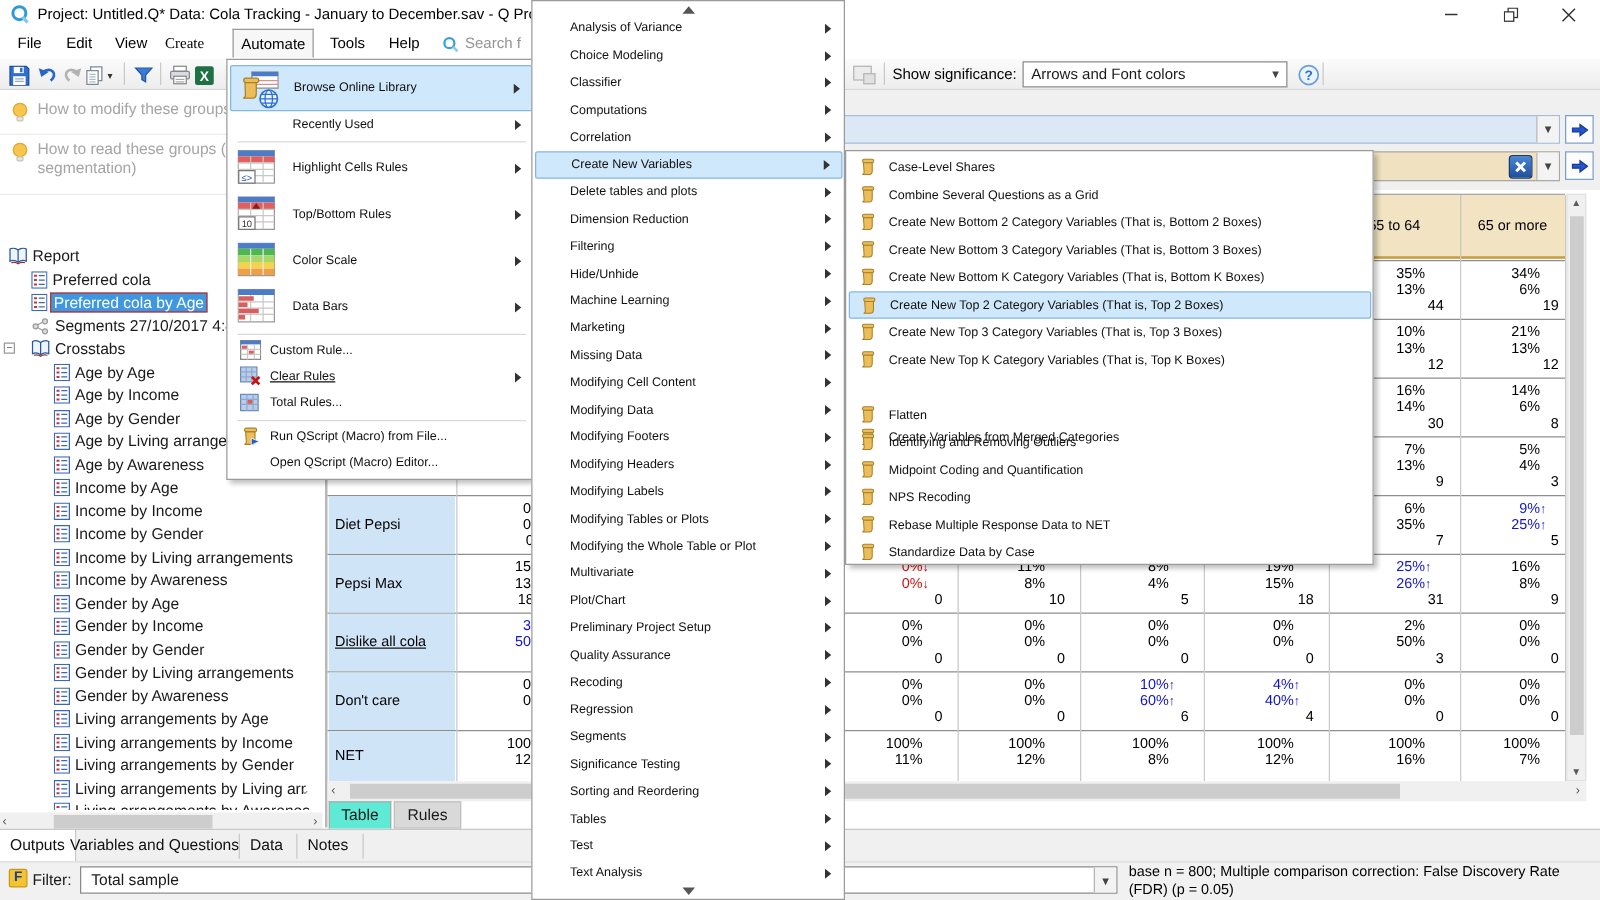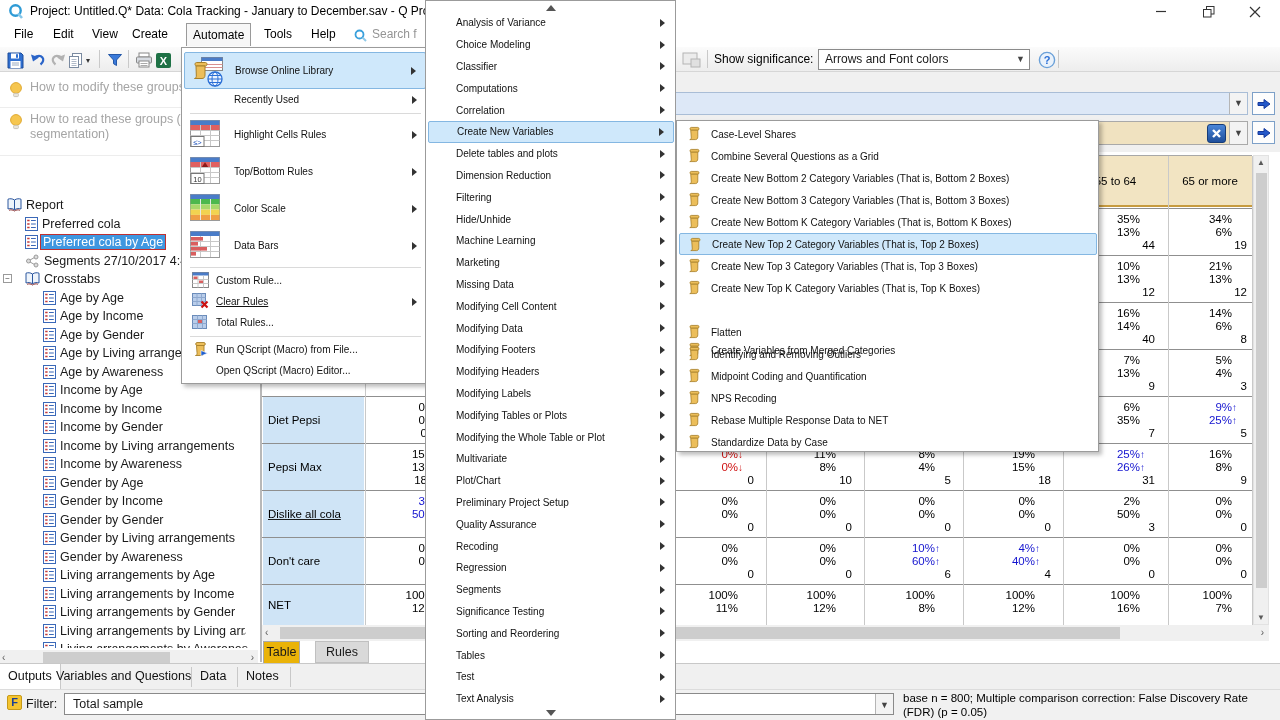--- a/index.html
+++ b/index.html
@@ -99,21 +99,21 @@
     <span class="abs ic" style="left:354px;top:6px">
         <svg width="13" height="13">
           <circle cx="5.5" cy="5.5" r="4" fill="none" stroke="#3aa0dc" stroke-width="1.8"></circle>
           <path d="M8.5 8.5 L12 12" stroke="#8fc9e8" stroke-width="2"></path>
         </svg>
       </span>
     <span class="searchtxt">Search f</span>
   <div class="mitem" style="left: 8px;">File</div>
       <div class="mitem" style="left: 47px;">Edit</div>
       <div class="mitem" style="left: 86px;">View</div>
-      <div class="mitem" style="left: 126px;">Create</div>
+      <div class="mitem" style="left: 126px; font-family: Liberation Serif, serif;">Create</div>
       <div class="mitem active" style="left: 186px;">Automate</div>
       <div class="mitem" style="left: 258px;">Tools</div>
       <div class="mitem" style="left: 305px;">Help</div>
     </div>
 
   <div class="toolbar">
     <div class="tbico" style="left:4px">
         <svg width="17" height="17" viewBox="0 0 17 17">
           <path d="M1 1h13l2 2v13H1z" fill="#2f6fd0" stroke="#1d4c9a"></path>
           <rect x="4" y="1.5" width="8" height="5" fill="#fff"></rect>
@@ -682,21 +682,21 @@
       <div class="cellline" style="left: 963px; top: 589px; width: 72px; pointer-events: auto;">100%</div>
       <div class="cellline" style="left: 963px; top: 602px; width: 72px; pointer-events: auto;">12%</div>
       <div class="cellline" style="left: 1063px; top: 213px; width: 77px; pointer-events: auto;">35%</div>
       <div class="cellline" style="left: 1063px; top: 226px; width: 77px; pointer-events: auto;">13%</div>
       <div class="cellline" style="left: 1063px; top: 239px; width: 92px; pointer-events: auto;">44</div>
       <div class="cellline" style="left: 1063px; top: 260px; width: 77px; pointer-events: auto;">10%</div>
       <div class="cellline" style="left: 1063px; top: 273px; width: 77px; pointer-events: auto;">13%</div>
       <div class="cellline" style="left: 1063px; top: 286px; width: 92px; pointer-events: auto;">12</div>
       <div class="cellline" style="left: 1063px; top: 307px; width: 77px; pointer-events: auto;">16%</div>
       <div class="cellline" style="left: 1063px; top: 320px; width: 77px; pointer-events: auto;">14%</div>
-      <div class="cellline" style="left: 1063px; top: 333px; width: 92px; pointer-events: auto;">40</div>
+      <div class="cellline" style="left: 1063px; top: 333px; width: 92px; pointer-events: auto;">30</div>
       <div class="cellline" style="left: 1063px; top: 354px; width: 77px; pointer-events: auto;">7%</div>
       <div class="cellline" style="left: 1063px; top: 367px; width: 77px; pointer-events: auto;">13%</div>
       <div class="cellline" style="left: 1063px; top: 380px; width: 92px; pointer-events: auto;">9</div>
       <div class="cellline" style="left: 1063px; top: 401px; width: 77px; pointer-events: auto;">6%</div>
       <div class="cellline" style="left: 1063px; top: 414px; width: 77px; pointer-events: auto;">35%</div>
       <div class="cellline" style="left: 1063px; top: 427px; width: 92px; pointer-events: auto;">7</div>
       <div class="cellline u" style="left: 1063px; top: 448px; width: 77px; pointer-events: auto;">25%<span class="arr">↑</span></div>
       <div class="cellline u" style="left: 1063px; top: 461px; width: 77px; pointer-events: auto;">26%<span class="arr">↑</span></div>
       <div class="cellline" style="left: 1063px; top: 474px; width: 92px; pointer-events: auto;">31</div>
       <div class="cellline" style="left: 1063px; top: 495px; width: 77px; pointer-events: auto;">2%</div>
@@ -739,21 +739,21 @@
     <div class="scrollarrow" style="left:3px;top:2px;font-size:8px">▲</div>
     <div class="scrollthumb" style="left:2px;top:17px;width:11px;height:415px"></div>
     <div class="scrollarrow" style="left:3px;bottom:2px;font-size:8px">▼</div>
   </div>
   <div class="mainhscroll">
     <div class="scrollarrow" style="left:3px;top:2px">‹</div>
     <div class="scrollthumb" style="left:18px;top:2px;width:840px;height:12px"></div>
     <div class="scrollarrow" style="right:5px;top:2px">›</div>
   </div>
 
-  <div class="ttab" style="left:263px;width:37px;background:#eab308;border:1px solid #aaa;border-bottom:none">Table</div>
+  <div class="ttab" style="left:263px;width:50px;background:#5eead4;border:1px solid #aaa;border-bottom:none">Table</div>
   <div class="ttab" style="left:315px;width:54px;background:#d9d9d9;border:1px solid #c0c0c0">Rules</div>
 
   <div class="btabs">
     <div class="btab active" style="left:0">Outputs</div>
     <div class="btab" style="left:48px">Variables and Questions</div>
     <div class="btab" style="left:192px">Data</div>
     <div class="btab" style="left:238px">Notes</div>
     <div class="btabdiv" style="left:191px"></div>
     <div class="btabdiv" style="left:237px"></div>
     <div class="btabdiv" style="left:290px"></div>

